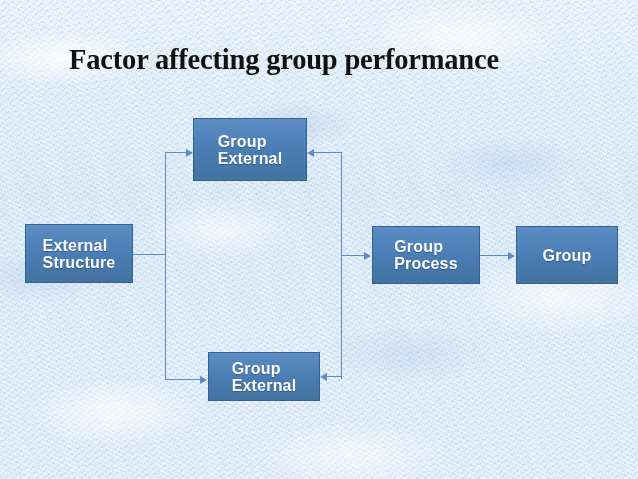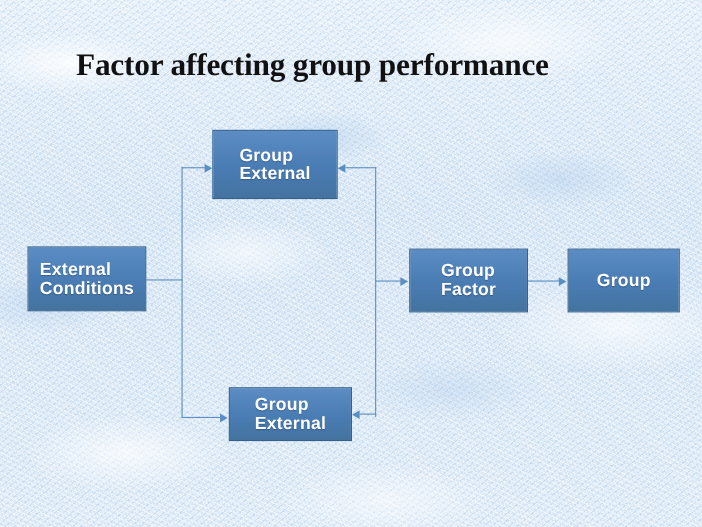--- a/index.html
+++ b/index.html
@@ -125,42 +125,42 @@
 
   <div class="h-line" style="left:341px; top:255px; width:24px;"></div>
   <div class="arrow arrow-r" style="left:364px; top:252px;"></div>
 
   <div class="h-line" style="left:480px; top:255px; width:29px;"></div>
   <div class="arrow arrow-r" style="left:508px; top:252px;"></div>
 
   <div class="node" style="left:25px; top:224px; width:108px; height:59px;">
     <span class="lines">
       <span class="ln">External</span>
-      <span class="ln">Conditions</span>
+      <span class="ln">Structure</span>
     </span>
   </div>
 
   <div class="node" style="left:193px; top:118px; width:114px; height:63px;">
     <span class="lines">
       <span class="ln">Group</span>
       <span class="ln">External</span>
     </span>
   </div>
 
   <div class="node" style="left:208px; top:352px; width:112px; height:49px;">
     <span class="lines">
       <span class="ln">Group</span>
       <span class="ln">External</span>
     </span>
   </div>
 
   <div class="node" style="left:372px; top:226px; width:108px; height:58px;">
     <span class="lines">
       <span class="ln">Group</span>
-      <span class="ln">Factor</span>
+      <span class="ln">Process</span>
     </span>
   </div>
 
   <div class="node" style="left:516px; top:226px; width:102px; height:58px;">
     <span class="lines">
       <span class="ln">Group</span>
     </span>
   </div>
 
 </div>

